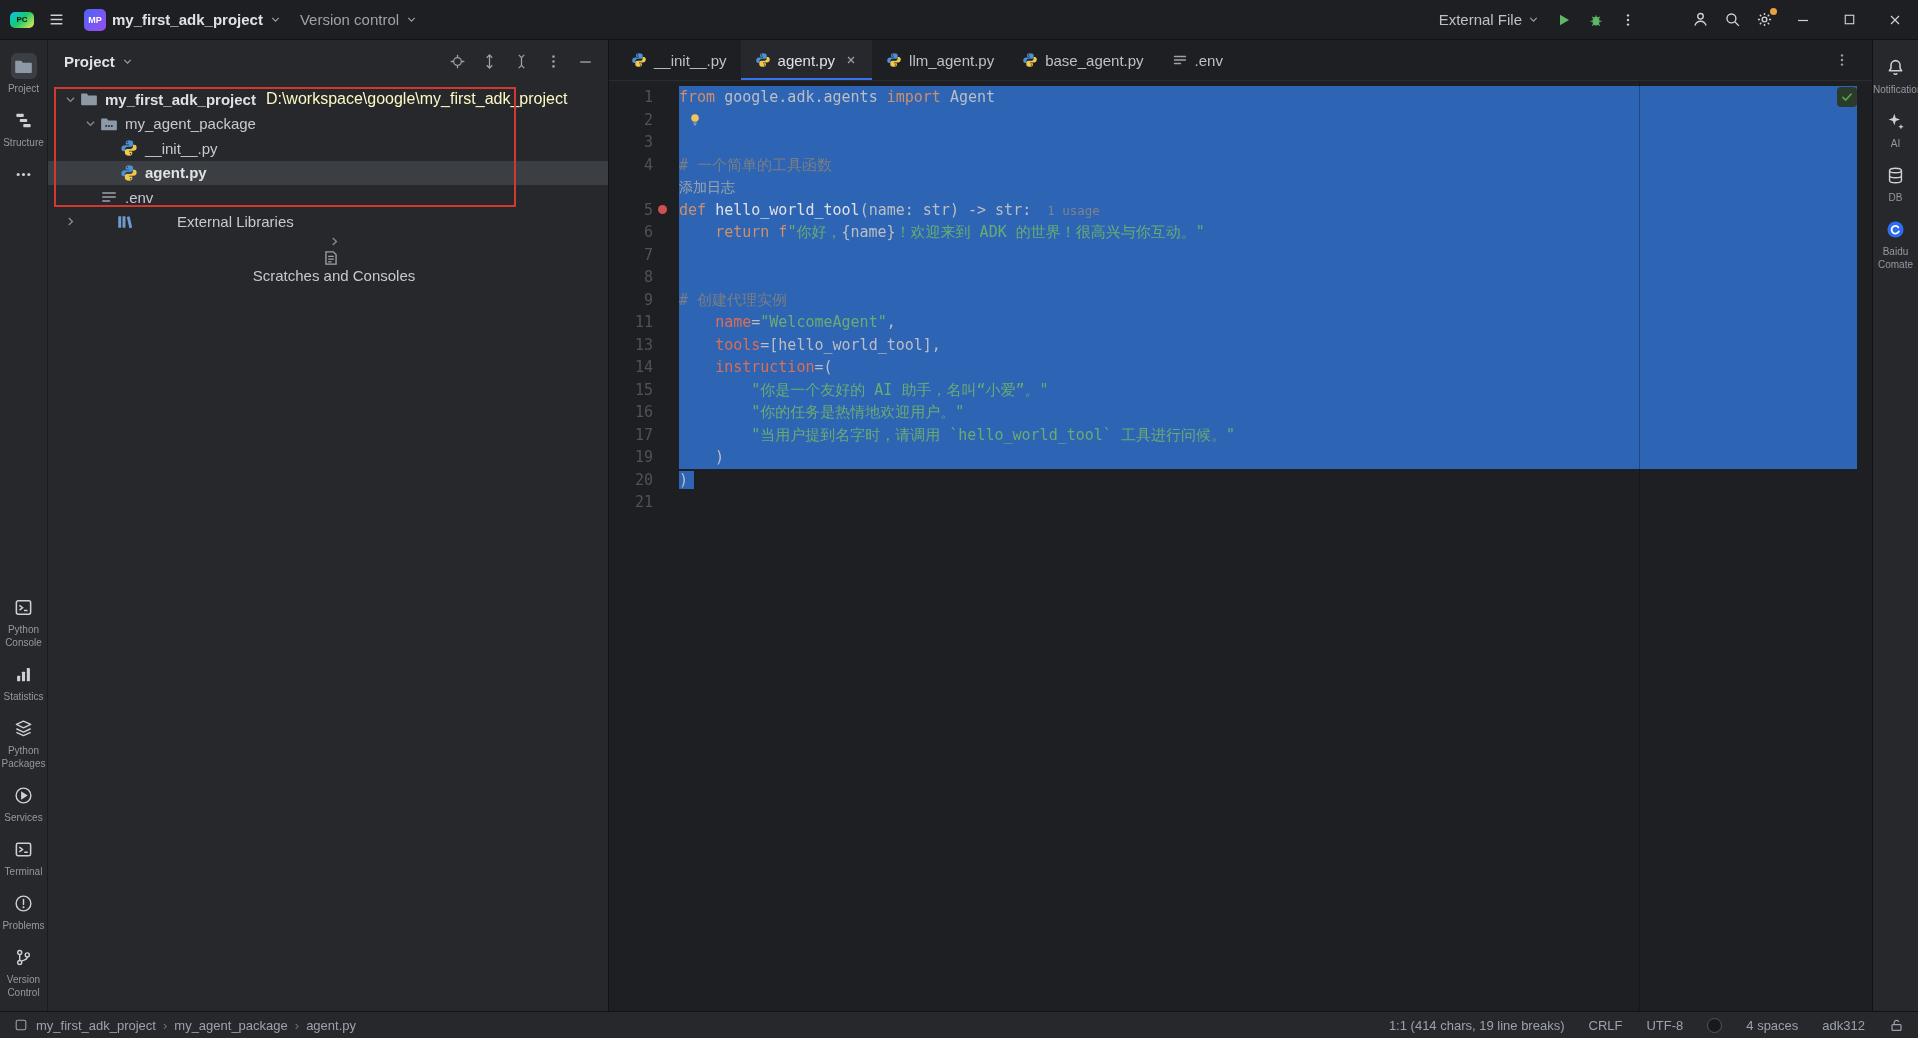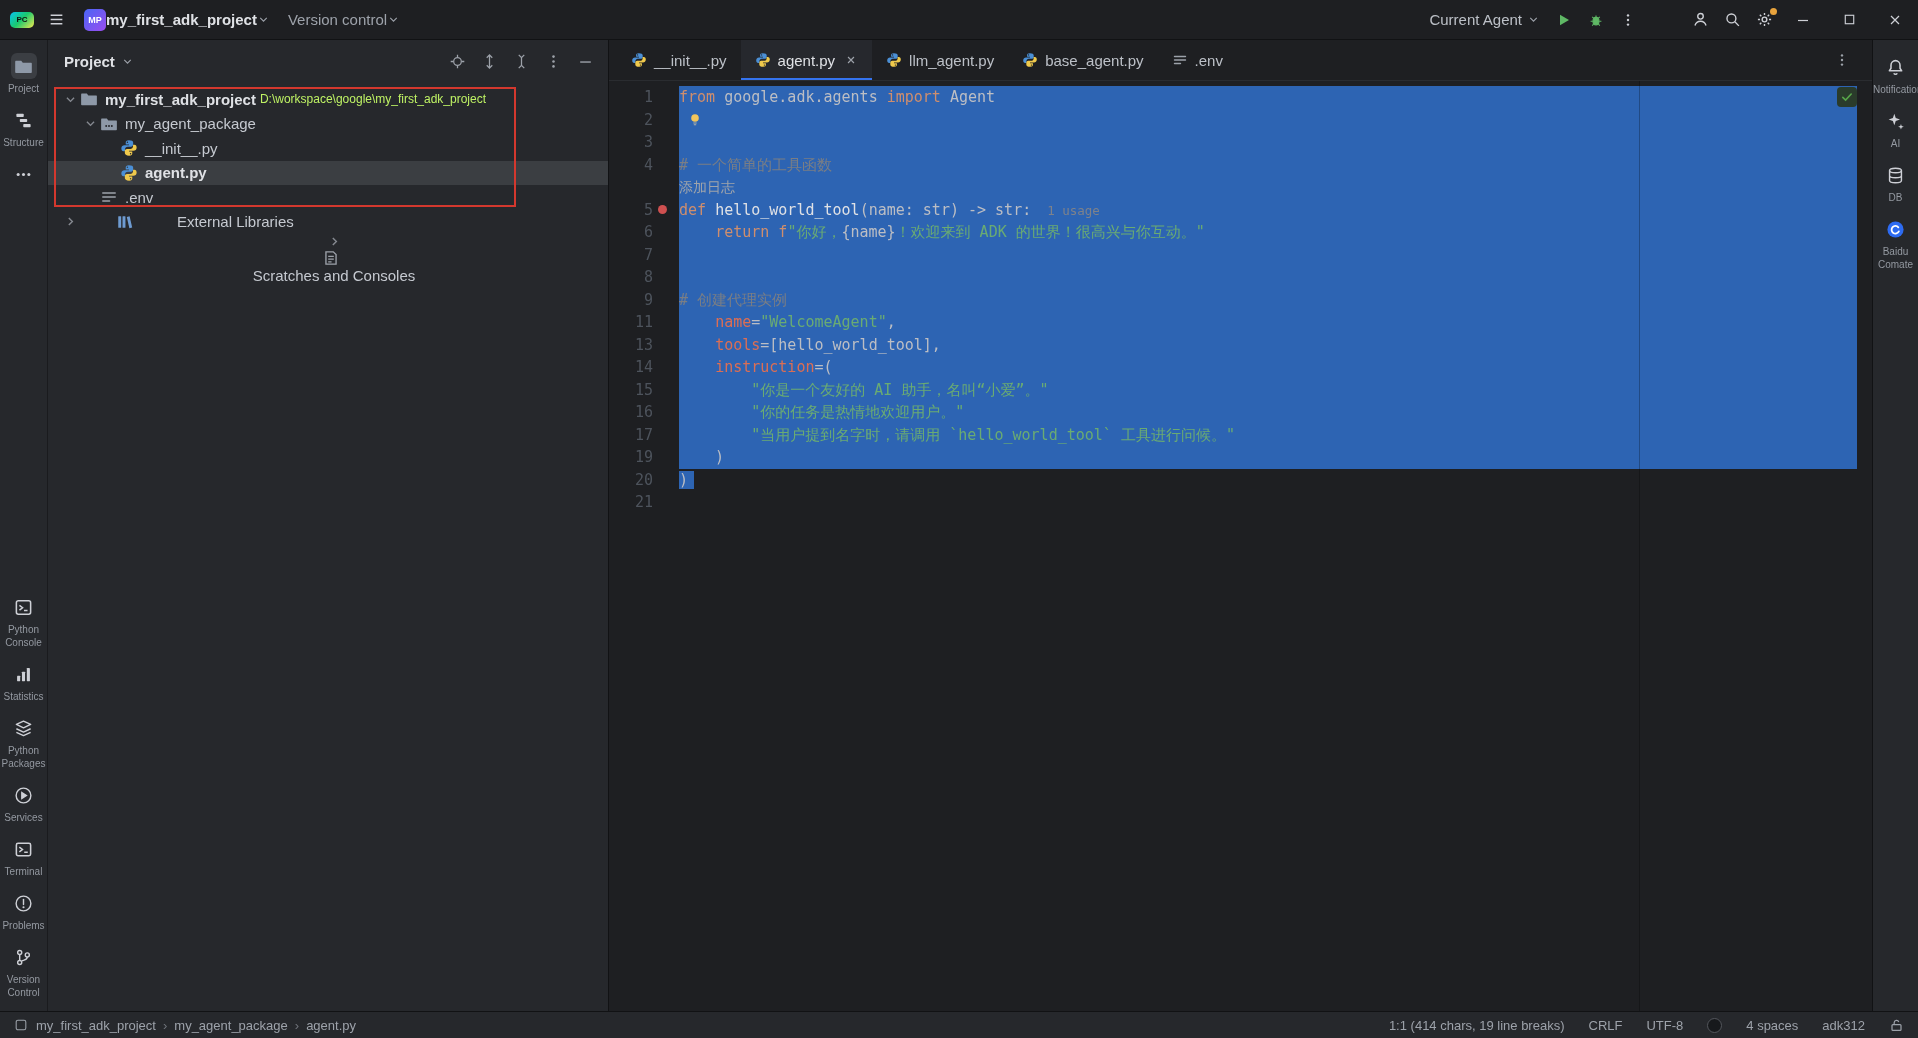--- a/index.html
+++ b/index.html
@@ -5,21 +5,21 @@
   *{margin:0;padding:0;box-sizing:border-box}
   html,body{width:1918px;height:1038px;overflow:hidden;background:#1e1f22}
   body{font-family:"Liberation Sans","DejaVu Sans",sans-serif;color:#ced0d6;font-size:15px}
   svg{display:block}
   #app{position:relative;width:1918px;height:1038px;background:#1e1f22}
 
   
   .titlebar{position:absolute;top:0;left:0;right:0;height:40px;background:#1e1f22;border-bottom:1px solid #111214;display:flex;align-items:center;z-index:6}
   .tb-left{display:flex;align-items:center;gap:6px;padding-left:10px}
   .app-logo{width:24px;height:16px;border-radius:5px;background:linear-gradient(135deg,#07c3f2,#1ac96e 48%,#f3ea4f);display:flex;align-items:center;justify-content:center;font-size:8px;font-weight:bold;color:#101010}
-  .tb-btn{min-width:32px;height:30px;padding:0 6px;display:flex;align-items:center;justify-content:center;border-radius:6px;cursor:default}
+  .tb-btn{min-width:32px;height:30px;padding:0 6px;display:flex;align-items:center;justify-content:center;gap:6px;border-radius:6px;cursor:default}
   .tb-project{font-size:15px;font-weight:600;color:#dfe1e5}
   .tb-dim{color:#9da2aa}
   .mp-badge{width:22px;height:22px;border-radius:5px;background:linear-gradient(135deg,#4a66f5,#9a4df0);color:#fff;font-size:9px;font-weight:700;display:flex;align-items:center;justify-content:center}
   .tb-right{margin-left:auto;display:flex;align-items:center;height:40px}
   .runwidget{display:flex;align-items:center;gap:5px;color:#bcc0c7;padding:0 8px;height:30px}
   .tb-gap{width:40px}
   .gear{position:relative}
   .gear-badge{position:absolute;top:3px;right:3px;width:7px;height:7px;border-radius:50%;background:#e8a33d}
   .win-btn{width:46px;height:40px;display:flex;align-items:center;justify-content:center}
 
@@ -45,21 +45,21 @@
   .pp-tool svg{width:17px;height:17px}
   .tree{position:absolute;top:47px;left:0;right:0;bottom:0;font-size:15px}
   .tree-row{height:24.5px;display:flex;align-items:center;color:#c5c9d0;white-space:nowrap}
   .tree-row.selected{background:#3b3e42}
   .chev{width:20px;flex:none;display:flex;justify-content:center}
   .chev svg{width:15px;height:15px}
   .t-icon{width:18px;height:18px;margin-right:7px;flex:none}
   .t-icon svg{width:18px;height:18px}
   .t-label.bold{font-weight:700;color:#dfe1e5}
   .tree-row.selected .t-label{font-weight:600;color:#dfe1e5}
-  .t-path{color:#bef264;margin-left:4px;font-size:12px}
+  .t-path{color:#fef9c3;margin-left:10px;font-size:16px}
 
   
   .annotation{position:absolute;left:54px;top:87px;width:462px;height:120px;border:2px solid #d3382e;z-index:20;pointer-events:none}
 
   
   .editor-area{position:absolute;top:40px;left:609px;right:46px;bottom:27px;background:#1e1f22}
   .tabbar{position:absolute;top:0;left:0;right:0;height:41px;display:flex;align-items:stretch;background:#1e1f22;border-bottom:1px solid #2a2c30;padding-left:8px}
   #tabs{display:flex}
   .tab{display:flex;align-items:center;gap:7px;padding:0 14px;font-size:15px;color:#bcc0c7;position:relative;cursor:default}
   .tab.active{background:#26282d;color:#dfe1e5}
@@ -126,21 +126,21 @@
       </div>
       <div class="tb-btn">
         <span class="tb-dim">Version control</span>
         <svg viewBox="0 0 16 16" width="13" height="13">
             <path d="M4 6l4 4 4-4" fill="none" stroke="#9da2aa" stroke-width="1.4"></path>
           </svg>
       </div>
     </div>
     <div class="tb-right">
       <div class="runwidget">
-        <span>Current Agent</span>
+        <span>External File</span>
         <svg viewBox="0 0 16 16" width="13" height="13">
             <path d="M4 6l4 4 4-4" fill="none" stroke="#9da2aa" stroke-width="1.4"></path>
           </svg>
       </div>
       <div class="tb-btn">
         <svg viewBox="0 0 16 16" width="16" height="16">
             <path d="M4 2.8v10.4l9-5.2z" fill="#5fb865"></path>
           </svg>
       </div>
       <div class="tb-btn">

